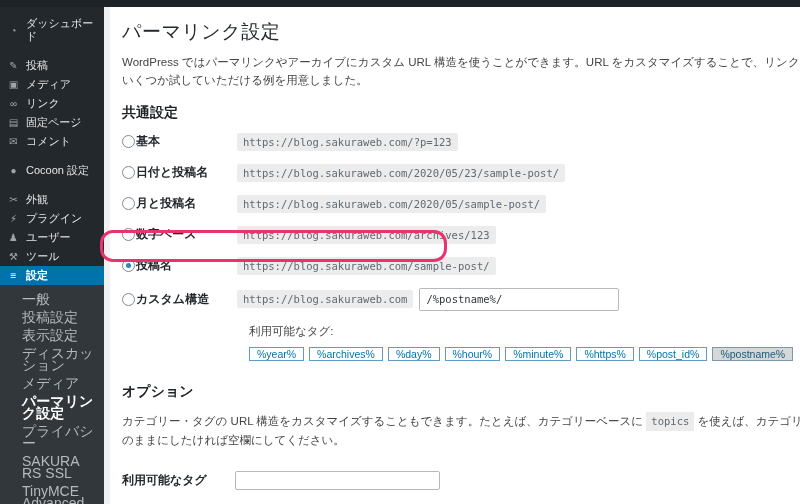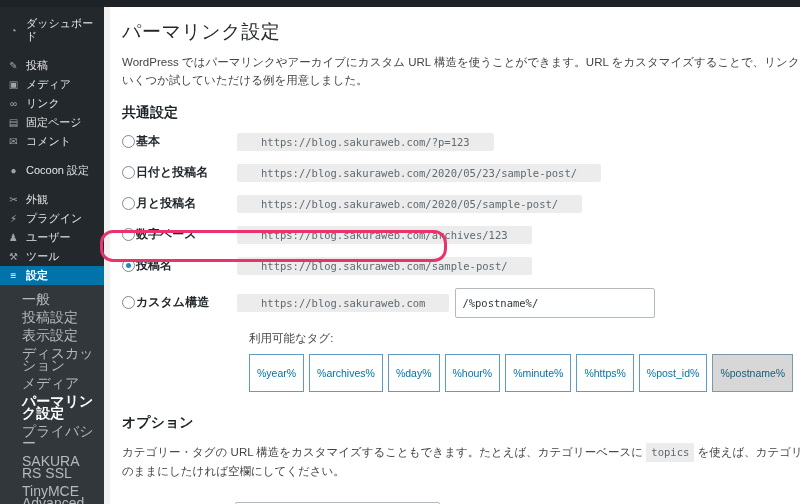--- a/index.html
+++ b/index.html
@@ -44,30 +44,30 @@
   h2.section-h { font-size:14px; font-weight:bold; color:#1d2327; margin:14px 0 11px; }
   
   .opt-row { display:flex; align-items:center; margin-bottom:13px; min-height:18px; }
   .opt-label { width:115px; flex:0 0 115px; display:flex; align-items:center; gap:1px;
                font-size:12px; font-weight:600; color:#23282d; cursor:pointer; }
   .radio { width:13px; height:13px; flex:0 0 13px; border:1px solid #7e8993; border-radius:50%;
            background:#fff; position:relative; }
   .radio.checked::after { content:""; position:absolute; left:3px; top:3px; width:5px; height:5px;
            border-radius:50%; background:#1e8cbe; }
   .code { font-family:"DejaVu Sans Mono", "Liberation Mono", monospace; font-size:10.5px;
-          background:#ececec; color:#5f6a72; padding:3px 24px; border-radius:2px; white-space:nowrap; }
+          background:#ececec; color:#5f6a72; padding:3px 6px; border-radius:2px; white-space:nowrap; }
   .row-selected { margin-top:5px;text-align:right; }
   .custom-input {
     font-family:"DejaVu Sans Mono", "Liberation Mono", monospace; font-size:10.5px; color:#32373c;
-    width:200px; height:30px; border:1px solid #b4b9be; border-radius:2px; padding:0 6px; margin-left:6px;
+    width:200px; height:23px; border:1px solid #b4b9be; border-radius:2px; padding:0 6px; margin-left:6px;
   }
   .tags-label { margin:2px 0 8px 127px; font-size:11.5px; color:#444; }
   .tags-row { margin-left:127px; display:flex; gap:5px; white-space:nowrap; overflow:hidden; }
   .tag-btn { font-family:"Liberation Sans", sans-serif; font-size:10.5px; color:#0073aa;
-             background:#fff; border:1px solid #5f9cc5; border-radius:0; padding:12px 7px; cursor:pointer; }
+             background:#fff; border:1px solid #5f9cc5; border-radius:0; padding:0 7px; cursor:pointer; }
   .tag-btn.pressed { background:#d7d7d7; border-color:#7e99ad; color:#135e7d; }
   
   .desc { font-size:11.5px; line-height:1.7; color:#444; }
   .desc .line1 { white-space:nowrap; overflow:hidden; }
   .desc .code { padding:16px 5px; }
   .field-row { display:flex; align-items:center; margin-top:17px; }
   .field-label { width:113px; flex:0 0 113px; font-size:12px; font-weight:600; color:#23282d; }
   .field-input { width:205px; height:19px; border:1px solid #b4b9be; border-radius:2px; padding:0 5px;
                  font-size:11px; background:#fff; }
   

